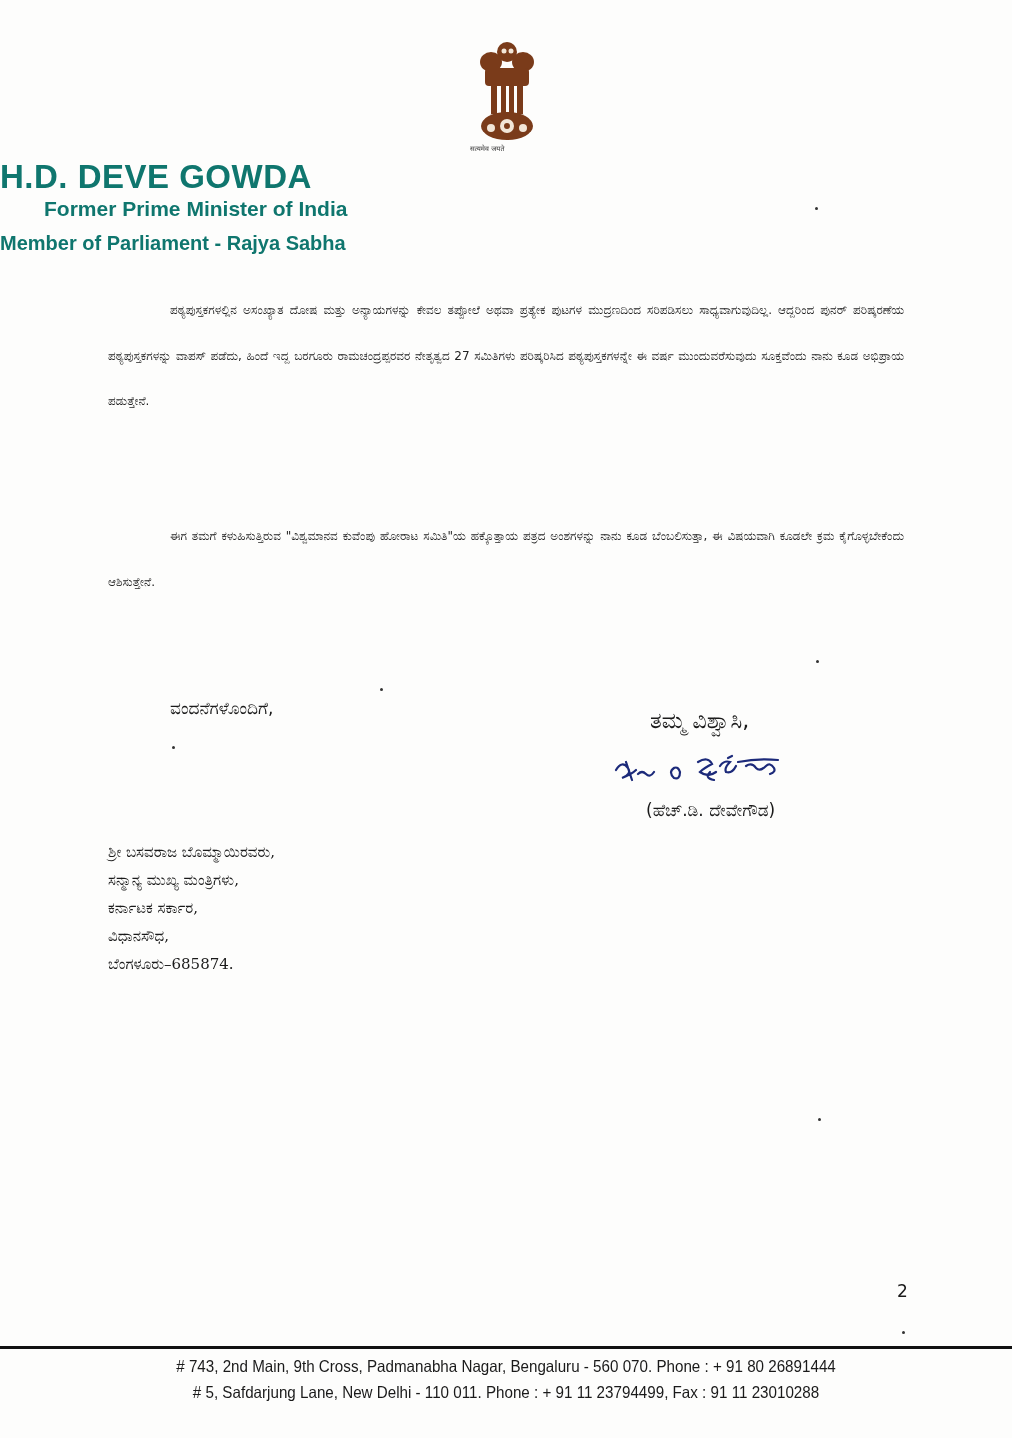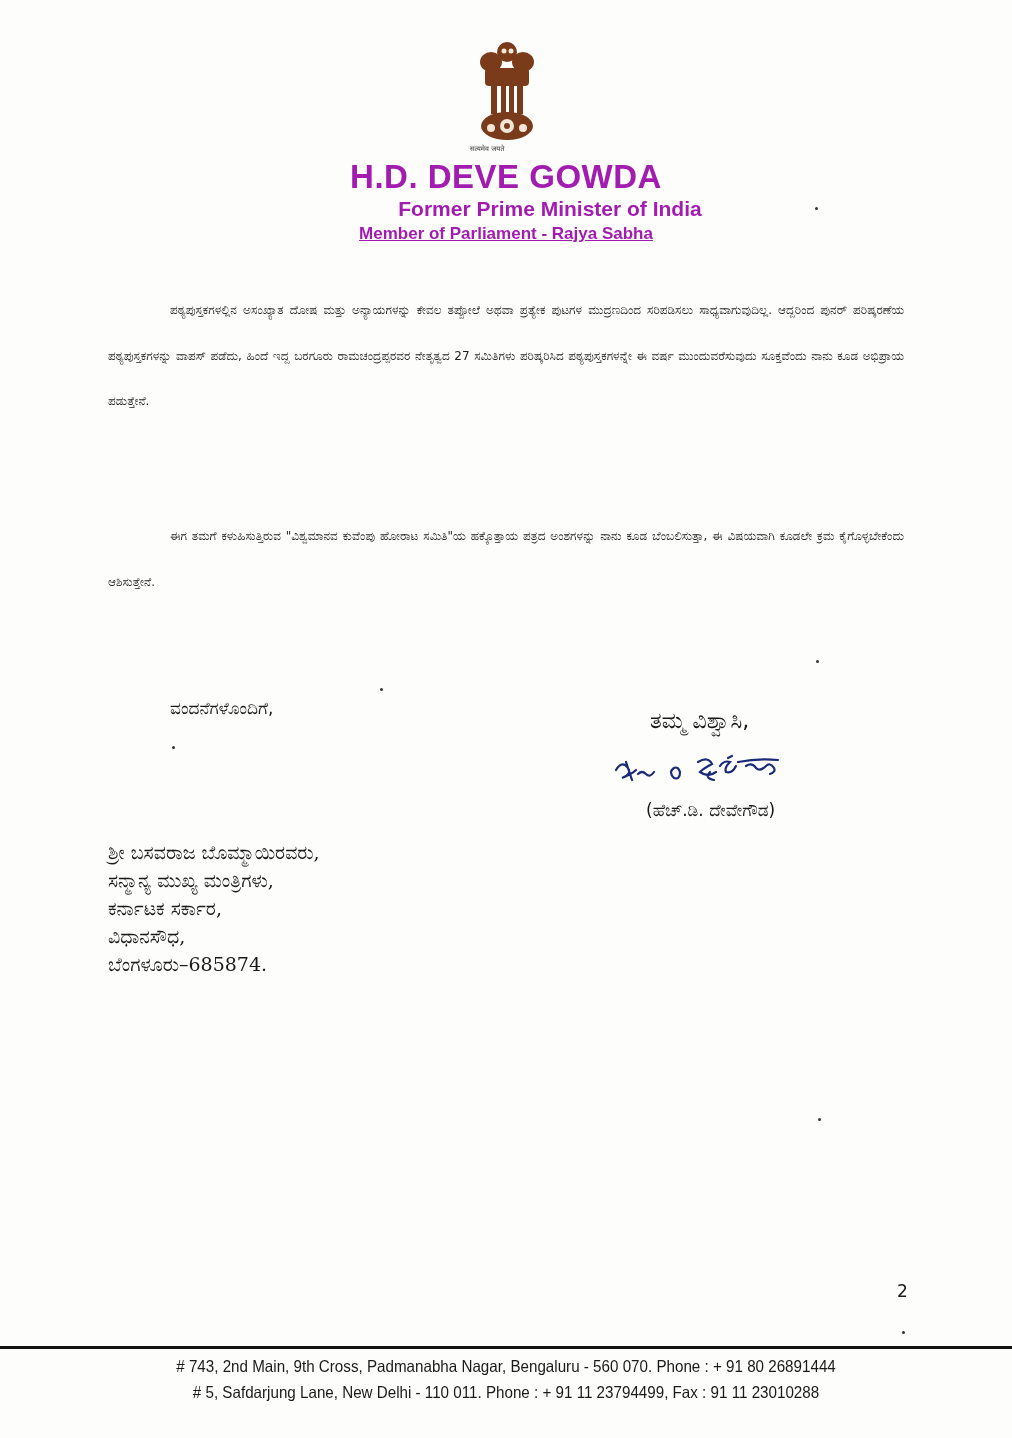--- a/index.html
+++ b/index.html
@@ -3,33 +3,33 @@
   <meta charset="utf-8">
   <style>
     html, body { margin: 0; padding: 0; }
     body {
       width: 1012px; height: 1438px; background: #fdfdfc;
       position: relative; overflow: hidden;
       font-family: "DejaVu Sans", sans-serif; color: #1a1a1a;
     }
     .emblem { position: absolute; left: 471px; top: 38px; width: 72px; height: 108px; }
     .motto { position: absolute; left: 470px; top: 144px; width: 74px; text-align: left; font-size: 7px; color: #333; }
-    .header { position: absolute; left: 0; width: 1012px; text-align: center; font-family: "Liberation Sans", sans-serif; font-weight: bold; color: #a21caf; }
+    .header { position: absolute; left: 0; width: 1012px; font-family: "Liberation Sans", sans-serif; font-weight: bold; color: #0f766e; }
     .name { top: 158px; font-size: 33px; letter-spacing: 0.5px; }
     .title1 { top: 197px; font-size: 21px; margin-left: 44px; }
-    .title2 { top: 224px; font-size: 17px; text-decoration: underline; }
+    .title2 { top: 232px; font-size: 20px; }
     .para { position: absolute; left: 108px; width: 796px; font-size: 12px; line-height: 45.5px; text-align: justify; color: #222; }
     .para .indent { display: inline-block; width: 62px; }
     .p1 { top: 288px; }
     .p2 { top: 514px; }
     .closing { position: absolute; left: 170px; top: 668px; font-size: 17px; margin-top: 30px; }
     .sign-off { position: absolute; left: 650px; top: 708px; font-size: 22px; }
     .signature { position: absolute; left: 612px; top: 748px; width: 190px; height: 40px; }
     .signer { position: absolute; left: 646px; top: 800px; font-size: 17px; font-weight: normal; }
-    .addressee { position: absolute; left: 108px; top: 838px; font-size: 19px; line-height: 28px; font-family: "DejaVu Serif", serif; }
+    .addressee { position: absolute; left: 108px; top: 838px; font-size: 15px; line-height: 28px; font-family: "DejaVu Serif", serif; }
     .page-num { position: absolute; left: 897px; top: 1281px; font-size: 17px; }
     .rule { position: absolute; left: 0; top: 1346px; width: 1012px; height: 3px; background: #111; }
     .footer { position: absolute; left: 0; width: 1012px; text-align: center; font-family: "Liberation Sans", sans-serif; font-size: 16.5px; color: #1a1a1a; transform: scaleX(0.92); }
     .f1 { top: 1357px; }
     .f2 { top: 1383px; }
     .speck { position: absolute; width: 3px; height: 3px; border-radius: 50%; background: #333; }
   </style>
 </head>
 <body>
 

